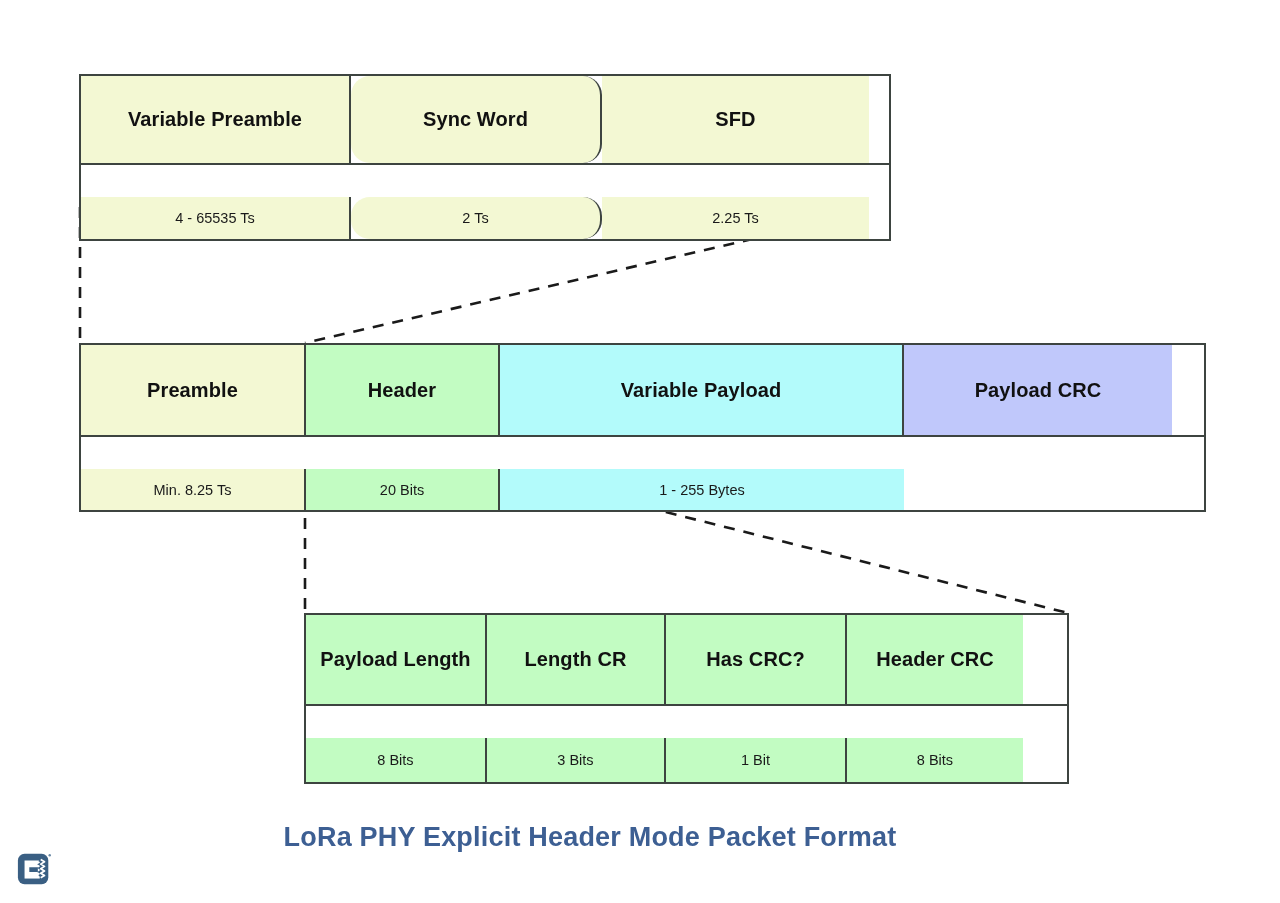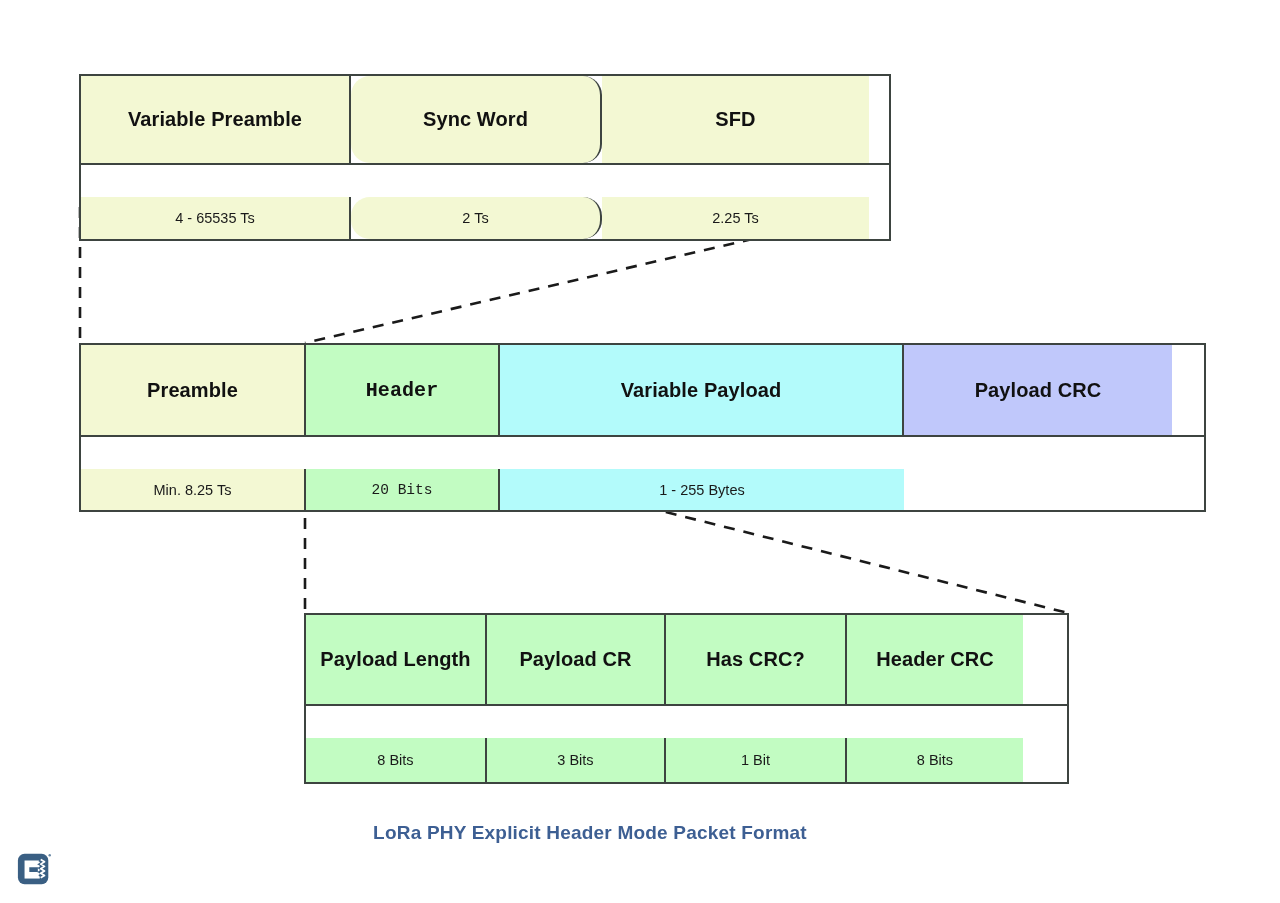--- a/index.html
+++ b/index.html
@@ -94,21 +94,21 @@
   #table-preamble .row-name .pt-cell { height: 87px; }
   #table-preamble .row-size .pt-cell { height: 42px; }
 
   
   #table-packet {
     left: 79px;
     top: 343px;
     width: 1127px;
   }
   #table-packet .col-0 { width: 225px; }
-  #table-packet .col-1 { width: 194px; font-family: Liberation Mono, monospace; }
+  #table-packet .col-1 { width: 194px; }
   #table-packet .col-2 { width: 404px; }
   #table-packet .col-3 { width: 268px; }
   #table-packet .row-name .pt-cell { height: 90px; }
   #table-packet .row-size .pt-cell { height: 41px; }
 
   
   #table-header {
     left: 304px;
     top: 613px;
     width: 765px;
@@ -120,21 +120,21 @@
   #table-header .row-name .pt-cell { height: 89px; }
   #table-header .row-size .pt-cell { height: 44px; }
 
   
   #caption {
     position: absolute;
     left: 0;
     top: 822px;
     width: 1180px;
     text-align: center;
-    font-size: 19px;
+    font-size: 27px;
     font-weight: bold;
     color: #3d5f93;
     letter-spacing: 0.2px;
   }
 
   
   #brand-logo {
     position: absolute;
     left: 16px;
     top: 851px;
@@ -177,21 +177,21 @@
     <div class="pt-row row-size">
       <div class="pt-cell col-0 c-yellow">Min. 8.25 Ts</div>
       <div class="pt-cell col-1 c-green">20 Bits</div>
       <div class="pt-cell col-2 c-cyan">1 - 255 Bytes</div>
     </div>
   </div>
 
   <div class="packet-table" id="table-header">
     <div class="pt-row row-name">
       <div class="pt-cell col-0 c-green">Payload Length</div>
-      <div class="pt-cell col-1 c-green">Payload CR</div>
+      <div class="pt-cell col-1 c-green">Length CR</div>
       <div class="pt-cell col-2 c-green">Has CRC?</div>
       <div class="pt-cell col-3 c-green">Header CRC</div>
     </div>
     <div class="pt-row row-size">
       <div class="pt-cell col-0 c-green">8 Bits</div>
       <div class="pt-cell col-1 c-green">3 Bits</div>
       <div class="pt-cell col-2 c-green">1 Bit</div>
       <div class="pt-cell col-3 c-green">8 Bits</div>
     </div>
   </div>

